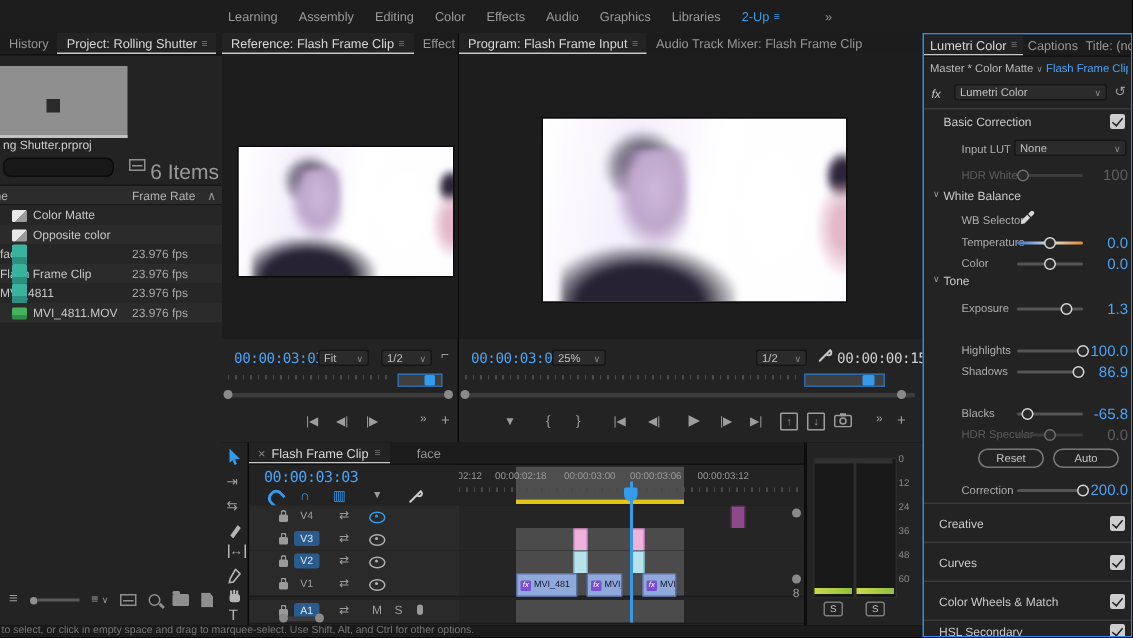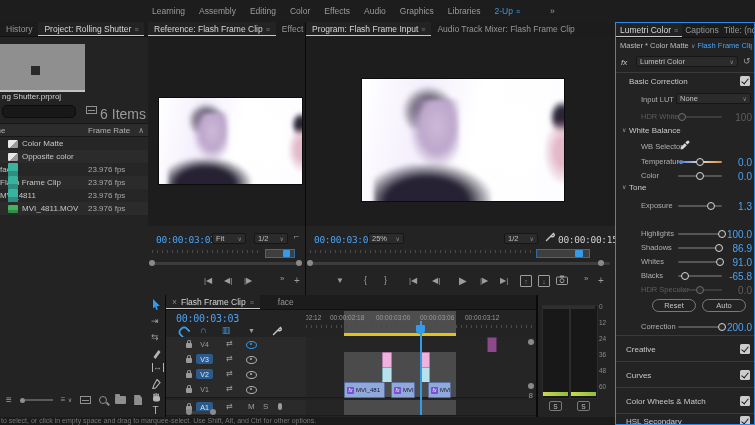--- a/index.html
+++ b/index.html
@@ -572,27 +572,20 @@
         </div>
       <span class="lval">100.0</span>
     </div>
     <div class="lrow" style="top:217px;">
       <span class="llabel">Shadows</span>
       <div class="ltrack">
           <div class="knob" style="left: 93%;"></div>
         </div>
       <span class="lval">86.9</span>
     </div>
-    <div class="lrow" style="top:231px;">
-      <span class="llabel">Whites</span>
-      <div class="ltrack">
-          <div class="knob" style="left: 95%;"></div>
-        </div>
-      <span class="lval">91.0</span>
-    </div>
     <div class="lrow" style="top:245px;">
       <span class="llabel">Blacks</span>
       <div class="ltrack">
           <div class="knob" style="left: 17%;"></div>
         </div>
       <span class="lval">-65.8</span>
     </div>
     <div class="lrow dis" style="top:259px;">
       <span class="llabel">HDR Specular</span>
       <div class="ltrack">

